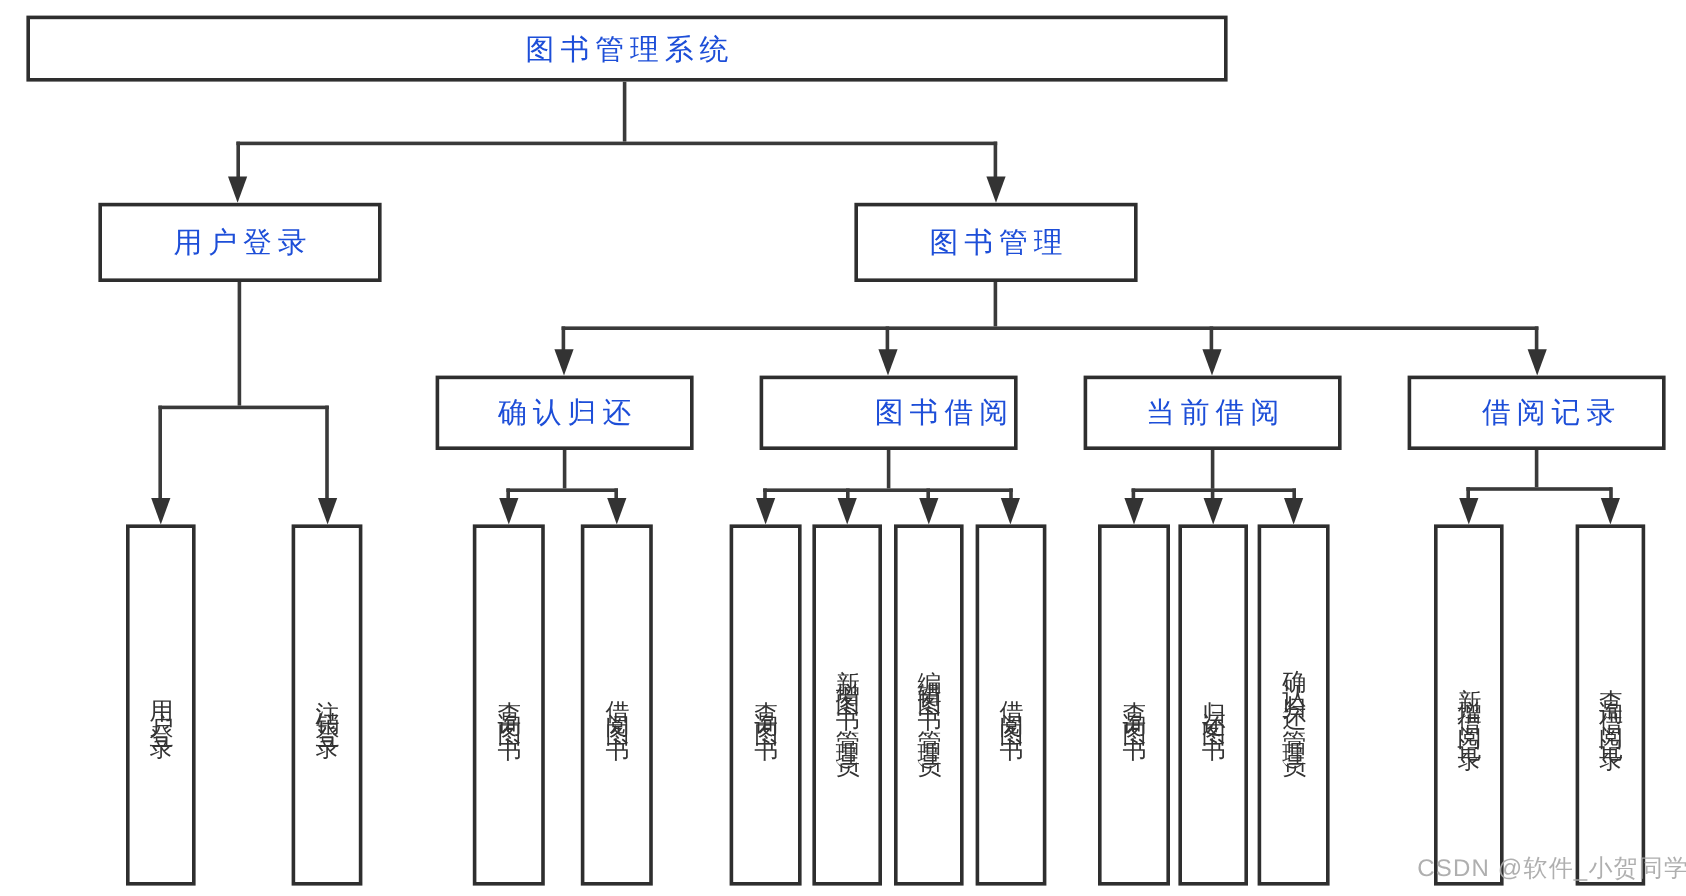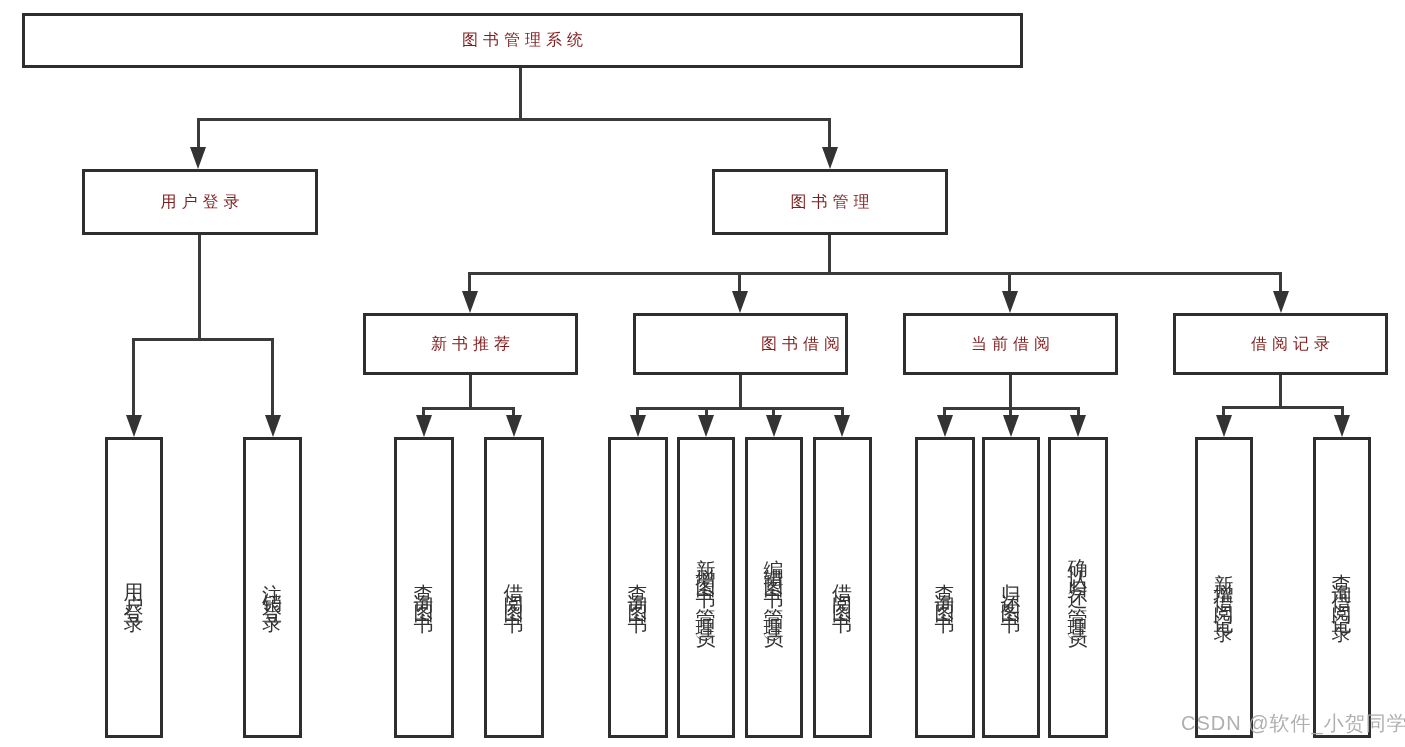--- a/index.html
+++ b/index.html
@@ -4,21 +4,21 @@
 <style>
   html,body{margin:0;padding:0;background:#ffffff;}
   #canvas{
     position:relative;width:1405px;height:747px;background:#ffffff;overflow:hidden;
     font-family:"Liberation Sans","DejaVu Sans",sans-serif;color:#333333;
   }
   .hbox{
     position:absolute;box-sizing:border-box;border:3px solid #2e2e2e;background:#ffffff;
     display:flex;align-items:center;justify-content:center;z-index:3;
   }
-  .hbox .lbl{font-size:16px;letter-spacing:5px;text-indent:5px;color:#7f1d1d;white-space:nowrap;}
+  .hbox .lbl{font-size:24px;letter-spacing:5px;text-indent:5px;color:#1d4ed8;white-space:nowrap;}
   .vbox{
     position:absolute;box-sizing:border-box;border:3px solid #2e2e2e;background:#ffffff;
     display:flex;align-items:center;justify-content:center;z-index:3;top:437px;height:301px;
   }
   .vbox .lbl{
     writing-mode:vertical-rl;text-orientation:mixed;
     font-size:20px;letter-spacing:10px;color:#333333;white-space:nowrap;line-height:1;
   }
   .lh{position:absolute;height:3px;background:#3a3a3a;z-index:1;}
   .lv{position:absolute;width:3px;background:#3a3a3a;z-index:1;}
@@ -101,21 +101,21 @@
   </div>
 
   <div class="hbox" style="left:82px;top:169px;width:236px;height:66px;">
     <span class="lbl">用户登录</span>
   </div>
   <div class="hbox" style="left:712px;top:169px;width:236px;height:66px;font-family:Liberation Serif, serif;">
     <span class="lbl">图书管理</span>
   </div>
 
   <div class="hbox" style="left:363px;top:313px;width:215px;height:62px;">
-    <span class="lbl">新书推荐</span>
+    <span class="lbl">确认归还</span>
   </div>
   <div class="hbox" style="left:633px;top:313px;width:215px;height:62px;justify-content:flex-end;">
     <span class="lbl">图书借阅</span>
   </div>
   <div class="hbox" style="left:903px;top:313px;width:215px;height:62px;text-align:center;">
     <span class="lbl">当前借阅</span>
   </div>
   <div class="hbox" style="left:1173px;top:313px;width:215px;height:62px;padding-left:20px;">
     <span class="lbl">借阅记录</span>
   </div>

